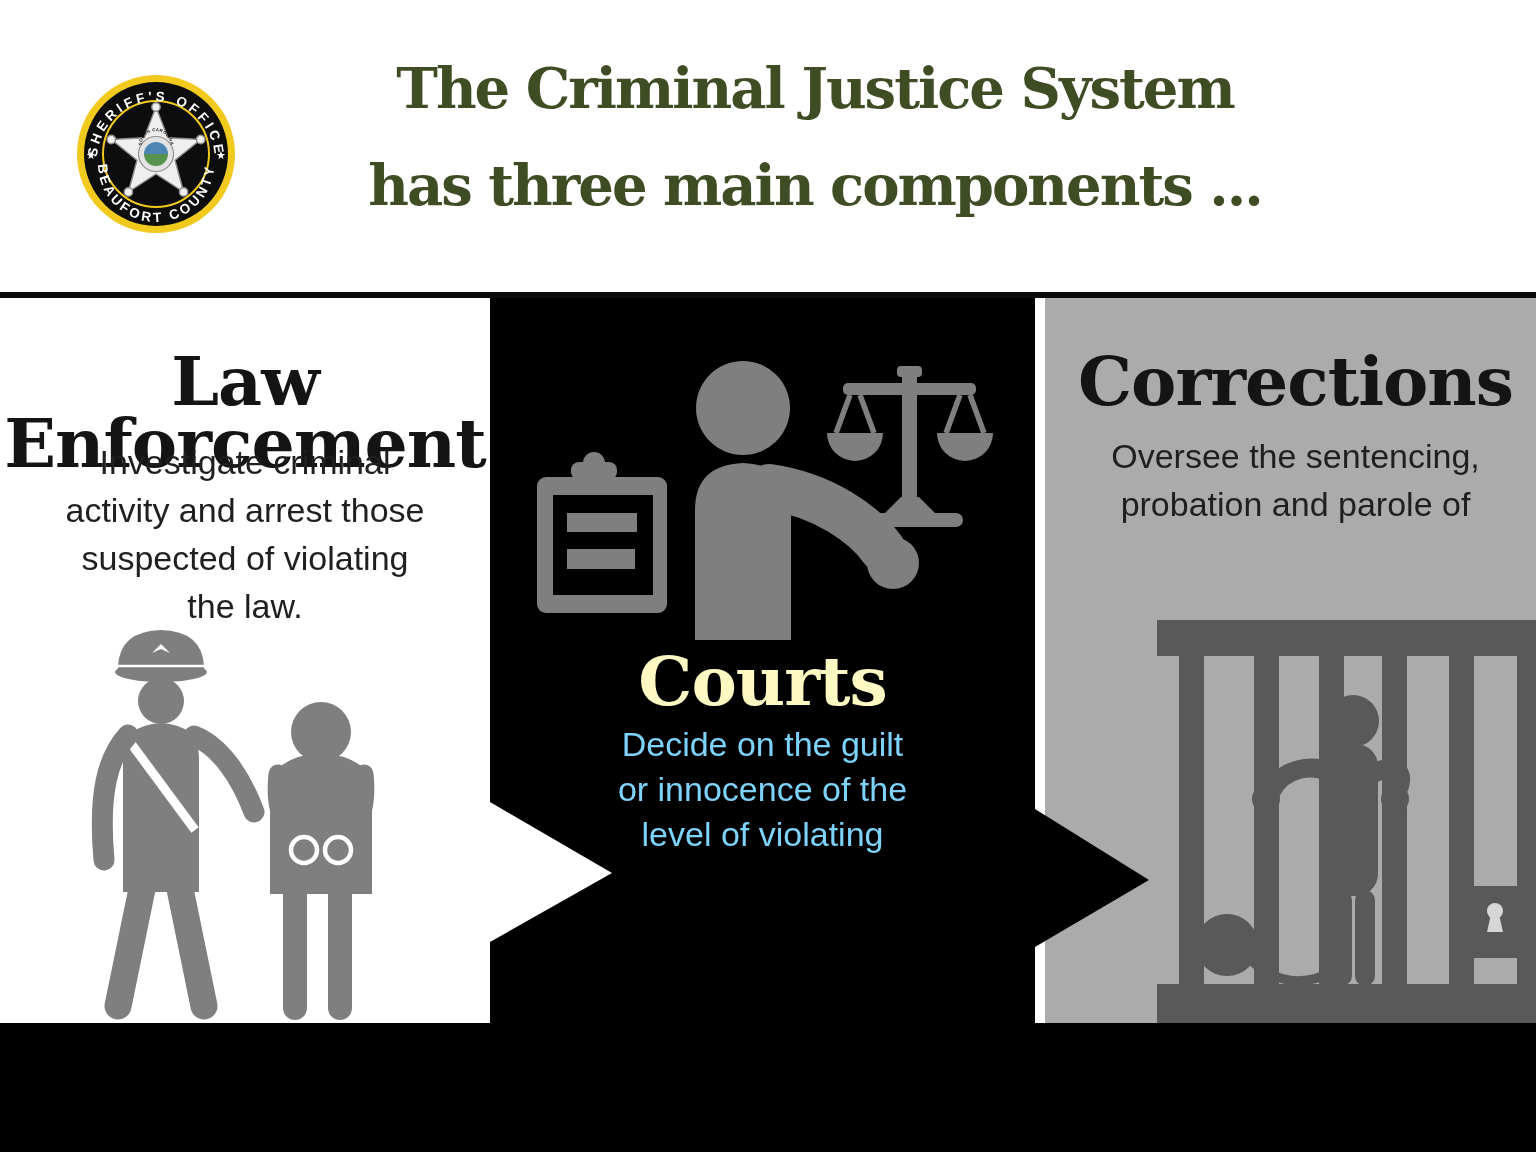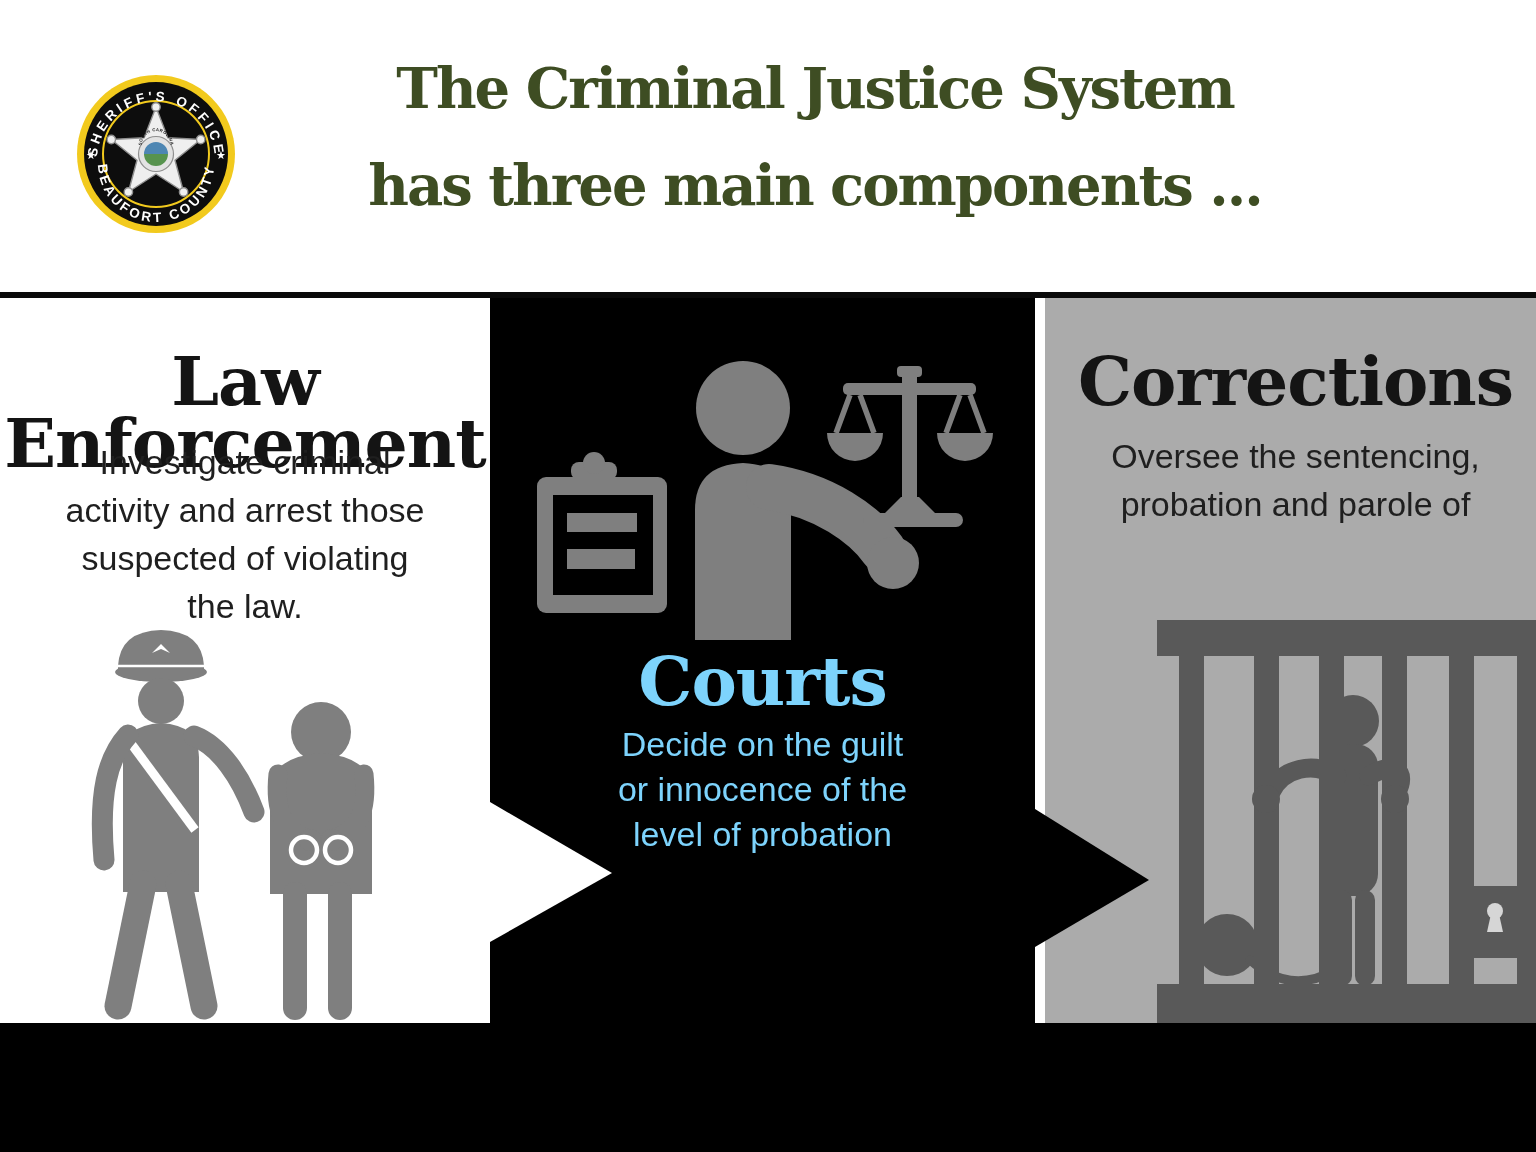--- a/index.html
+++ b/index.html
@@ -17,21 +17,21 @@
   
   .panel{top:298px;height:725px;}
   .panel-law{left:0;width:490px;background:#ffffff;}
   .panel-courts{left:490px;width:545px;background:#000000;}
   .panel-corrections{left:1035px;width:501px;background:#ababab;margin-left:10px;}
 
   .panel h2{margin:0;position:absolute;width:100%;text-align:center;
             font-family:"DejaVu Serif",serif;font-weight:bold;font-size:68px;
             letter-spacing:-1px;line-height:62px;}
   .law-heading{top:52px;color:#141414;}
-  .courts-heading{top:352px;color:#7dd3fc;font-size:52px;}
+  .courts-heading{top:352px;color:#fef9c3;font-size:52px;}
   .corrections-heading{top:52px;color:#141414;}
 
   .body-text{position:absolute;width:100%;text-align:center;font-size:34px;color:#1f1f1f;}
   .law-body{top:140px;line-height:48px;}
   .courts-body{top:424px;line-height:45px;color:#7dd3fc;}
   .corrections-body{top:134px;line-height:48px;}
 
   .bottom-bar{left:0;top:1023px;width:1536px;height:129px;background:#000000;}
 
   .arrow{z-index:5;}
@@ -153,21 +153,21 @@
         <path d="M412,88 a28,28 0 0 0 56,0 Z"></path>
         <path d="M376,152 L394,152 L412,170 L358,170 Z"></path>
         <rect x="338" y="168" width="100" height="14" rx="7"></rect>
       </g>
     </svg>
 
     <h2 class="courts-heading">Courts</h2>
     <div class="body-text courts-body">
       <div>Decide on the guilt</div>
       <div>or innocence of the</div>
-      <div>level of probation</div>
+      <div>level of violating</div>
     </div>
   </div>
 
   <div class="abs panel panel-corrections">
     <h2 class="corrections-heading">Corrections</h2>
     <div class="body-text corrections-body">
       <div>Oversee the sentencing,</div>
       <div>probation and parole of</div>
     </div>
 

